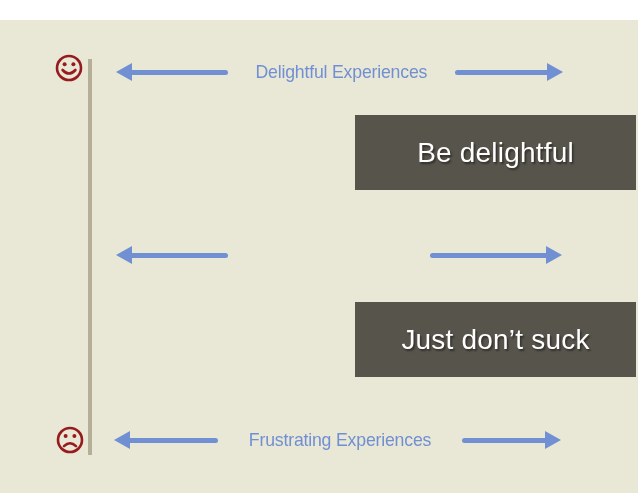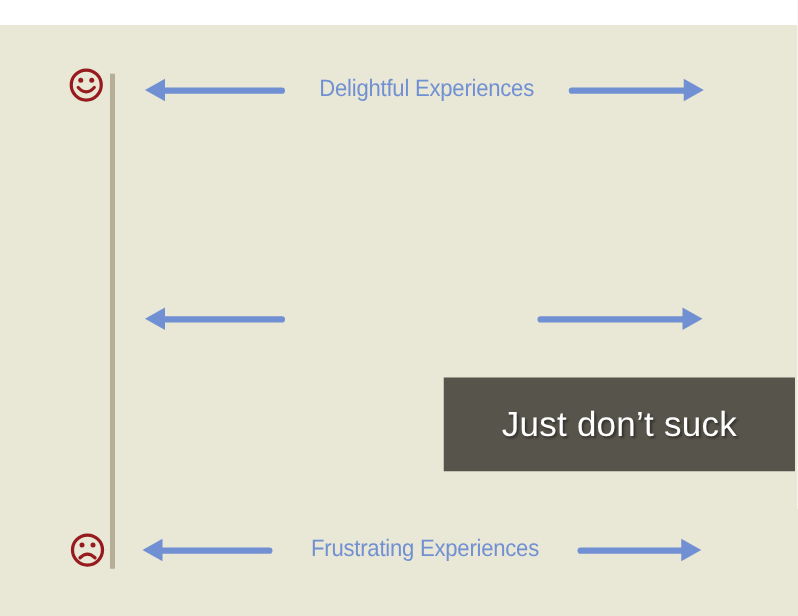--- a/index.html
+++ b/index.html
@@ -166,20 +166,23 @@
         <path d="M9 21.2 Q15 15.2 21 21.2" fill="none" stroke="currentColor" stroke-width="2.6" stroke-linecap="round"></path>
       </svg>
     </span>
 
     <div class="arrow arrow-left r1-arrow-l"></div>
     <div class="row-label r1-label">
       <span>Delightful Experiences</span>
     </div>
     <div class="arrow arrow-right r1-arrow-r"></div>
 
+    <div class="callout callout-1">
+      <span class="callout-text">Be delightful</span>
+    </div>
 
     <div class="arrow arrow-left r2-arrow-l"></div>
     <div class="arrow arrow-right r2-arrow-r"></div>
 
     <div class="callout callout-2">
       <span class="callout-text">Just don’t suck</span>
     </div>
 
     <div class="arrow arrow-left r3-arrow-l"></div>
     <div class="row-label r3-label">

